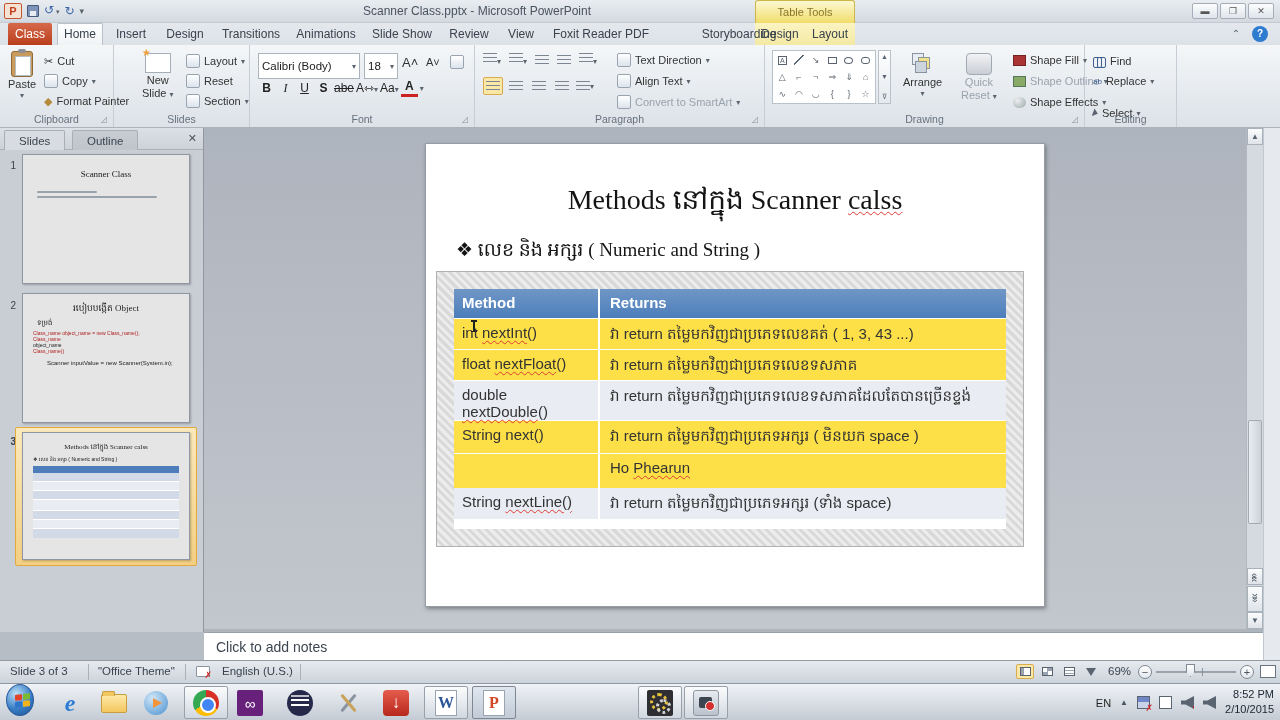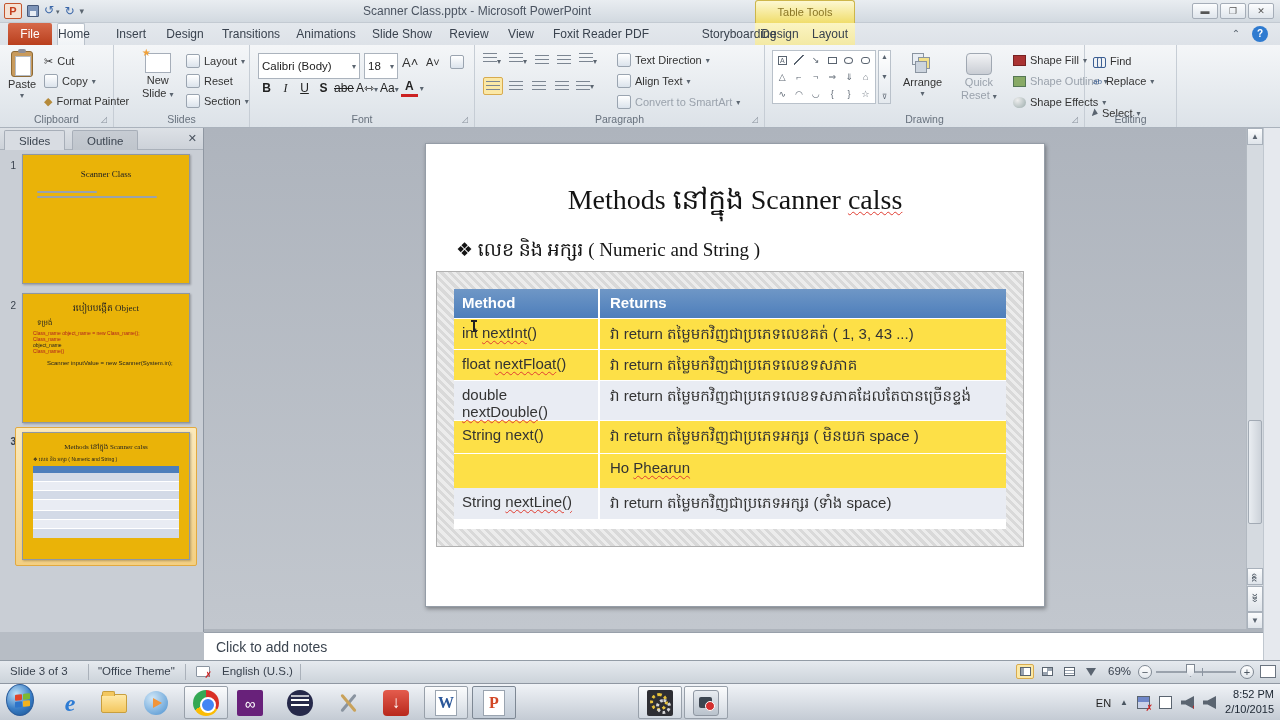--- a/index.html
+++ b/index.html
@@ -66,21 +66,21 @@
   .sel-ico{width:0;height:0;border-left:5px solid #5a6470;border-top:4px solid transparent;border-bottom:4px solid transparent;transform:rotate(20deg)}
 
   
   #leftpanel{left:0;top:128px;width:204px;height:504px;background:#c9ced5;border-right:1px solid #8f97a2}
   .ptabs{position:absolute;left:0;top:0;width:100%;height:22px;background:linear-gradient(#dde1e6,#cdd2d9);border-bottom:1px solid #aab1ba}
   .ptab{position:absolute;top:2px;height:20px;padding:0 14px;font-size:11.5px;color:#3c4550;line-height:20px;border:1px solid #a7aeb8;border-bottom:none;border-radius:2px 2px 0 0;background:linear-gradient(#c7ccd3,#bfc5cc)}
   .ptab.on{background:#d8dce2}
   .pclose{position:absolute;right:6px;top:4px;font-size:11px;color:#4a535f}
   .thumbnum{position:absolute;font-size:10px;color:#39424e;width:12px;text-align:right}
   .thumbnum.sel{font-weight:bold}
-  .thumb{position:absolute;width:168px;background:#eab308;border:1px solid #8f97a2;box-shadow:1px 1px 2px rgba(0,0,0,.25);overflow:hidden}
+  .thumb{position:absolute;width:168px;background:#e5e5e5;border:1px solid #8f97a2;box-shadow:1px 1px 2px rgba(0,0,0,.25);overflow:hidden}
   .selwrap{position:absolute;left:15px;top:427px;width:182px;height:139px;background:linear-gradient(#fbe9bb,#f3cf82);border:1px solid #e2a93f;border-radius:2px}
   .tline{background:#9aa2ac;height:2px;border-radius:1px;margin:3px 10px 0 14px}
 
   
   #canvas{left:204px;top:128px;width:1042px;height:501px;background:linear-gradient(#aeb4bd,#c2c7ce)}
   #slide{left:425px;top:143px;width:620px;height:464px;background:#fff;border:1px solid #959da7;box-shadow:1px 2px 4px rgba(0,0,0,.35)}
   .slide-title{position:absolute;left:0;top:38px;width:100%;text-align:center;font-family:"Liberation Serif","DejaVu Serif",serif;font-size:28px;color:#141414}
   .slide-bullet{position:absolute;left:30px;top:93px;font-family:"Liberation Serif","DejaVu Serif",serif;font-size:19px;color:#141414}
   .wavy{text-decoration-line:underline;text-decoration-style:wavy;text-decoration-color:#e03c31;text-decoration-thickness:1px;text-underline-offset:2px}
   .selframe{position:absolute;left:10px;top:127px;width:588px;height:276px;border:1px solid #b0b0b0;background:repeating-linear-gradient(45deg,#ececec 0 3px,#d9d9d9 3px 6px);padding:17px}
@@ -180,22 +180,22 @@
     </div>
     <span class="title">Scanner Class.pptx - Microsoft PowerPoint</span>
     <div class="tt-block">Table Tools</div>
     <div class="winbtn" style="right:62px">▬</div>
     <div class="winbtn" style="right:34px">❐</div>
     <div class="winbtn" style="right:6px">✕</div>
   </div>
 
   <div class="abs" id="tabsrow">
     <div class="ctx-bg"></div>
-    <span class="rtab file" style="left:8px;width:44px">File</span>
-    <span class="rtab active" style="left:57px;width:28px">Home</span>
+    <span class="rtab file" style="left:8px;width:44px">Class</span>
+    <span class="rtab active" style="left:57px;width:46px">Home</span>
     <span class="rtab" style="left:108px;width:46px">Insert</span>
     <span class="rtab" style="left:159px;width:52px">Design</span>
     <span class="rtab" style="left:216px;width:70px">Transitions</span>
     <span class="rtab" style="left:291px;width:70px">Animations</span>
     <span class="rtab" style="left:366px;width:72px">Slide Show</span>
     <span class="rtab" style="left:443px;width:52px">Review</span>
     <span class="rtab" style="left:500px;width:42px">View</span>
     <span class="rtab" style="left:548px;width:106px">Foxit Reader PDF</span>
     <span class="rtab" style="left:696px;width:86px">Storyboarding</span>
     <span class="rtab" style="left:757px;width:46px">Design</span>

